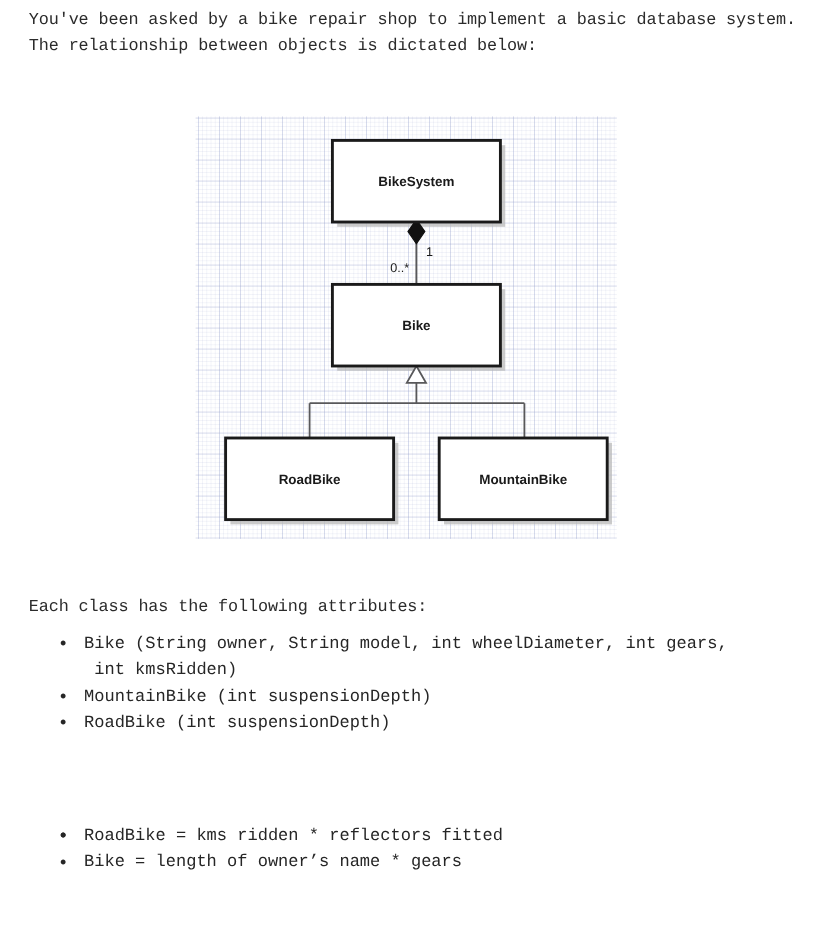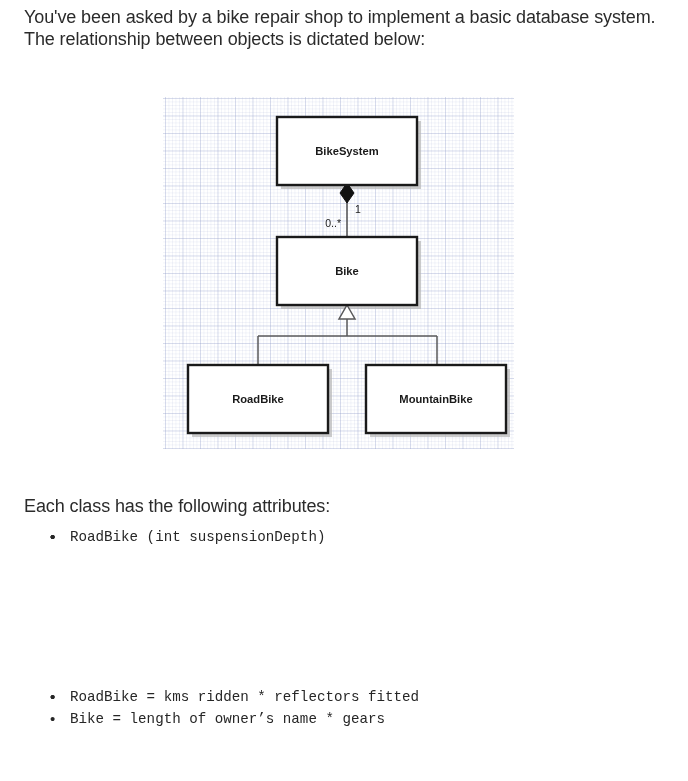--- a/index.html
+++ b/index.html
@@ -19,22 +19,22 @@
   .page {
     position: absolute;
     left: 0; top: 0;
     width: 688px;
     height: 781px;
   }
 
   
   .para {
     position: absolute;
-    font-family: Liberation Sans, sans-serif;
-    font-size: 18px;
+    font-family: Liberation Mono, monospace;
+    font-size: 14px;
     line-height: 22px;
     color: #2b2b2b;
     letter-spacing: -0.1px;
   }
   #intro-paragraph {
     left: 24px;
     top: 6px;
     width: 652px;
   }
   #attributes-heading {
@@ -164,22 +164,23 @@
       <text class="uml-class-label" x="273" y="303">MountainBike</text>
 
       <text class="uml-mult-label" x="192" y="116" text-anchor="start">1</text>
       <text class="uml-mult-label" x="178" y="130" text-anchor="end">0..*</text>
     </svg>
   </div>
 
   <div class="para" id="attributes-heading">Each class has the following attributes:</div>
 
   <ul class="mono-list" id="attributes-list">
-    <li><span class="bullet">•</span></li>
-    <li><span class="bullet">•</span></li>
+    <li><span class="bullet">•</span><span>Bike (String owner, String model, int wheelDiameter, int gears,
+ int kmsRidden)</span></li>
+    <li><span class="bullet">•</span><span>MountainBike (int suspensionDepth)</span></li>
     <li><span class="bullet">•</span><span>RoadBike (int suspensionDepth)</span></li>
   </ul>
 
 
   <ul class="mono-list" id="service-list">
     <li><span class="bullet">•</span></li>
     <li><span class="bullet">•</span><span>RoadBike = kms ridden * reflectors fitted</span></li>
     <li><span class="bullet">•</span><span>Bike = length of owner’s name * gears</span></li>
   </ul>
 

